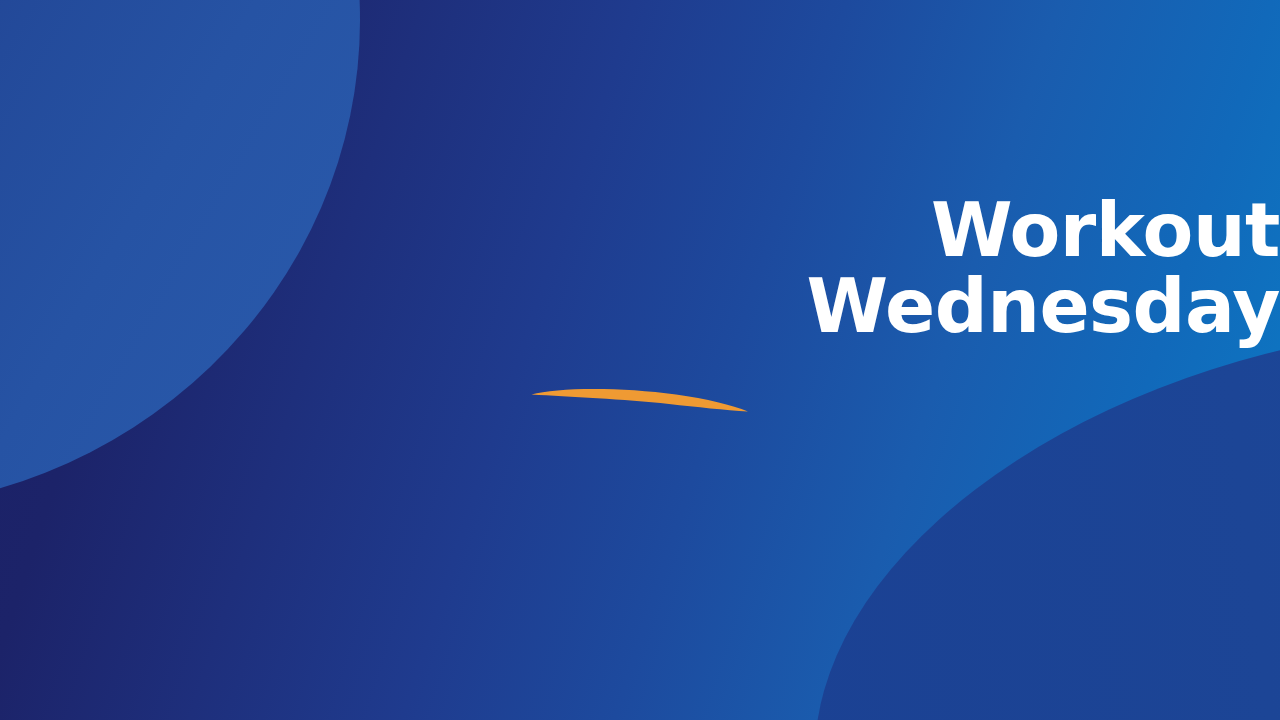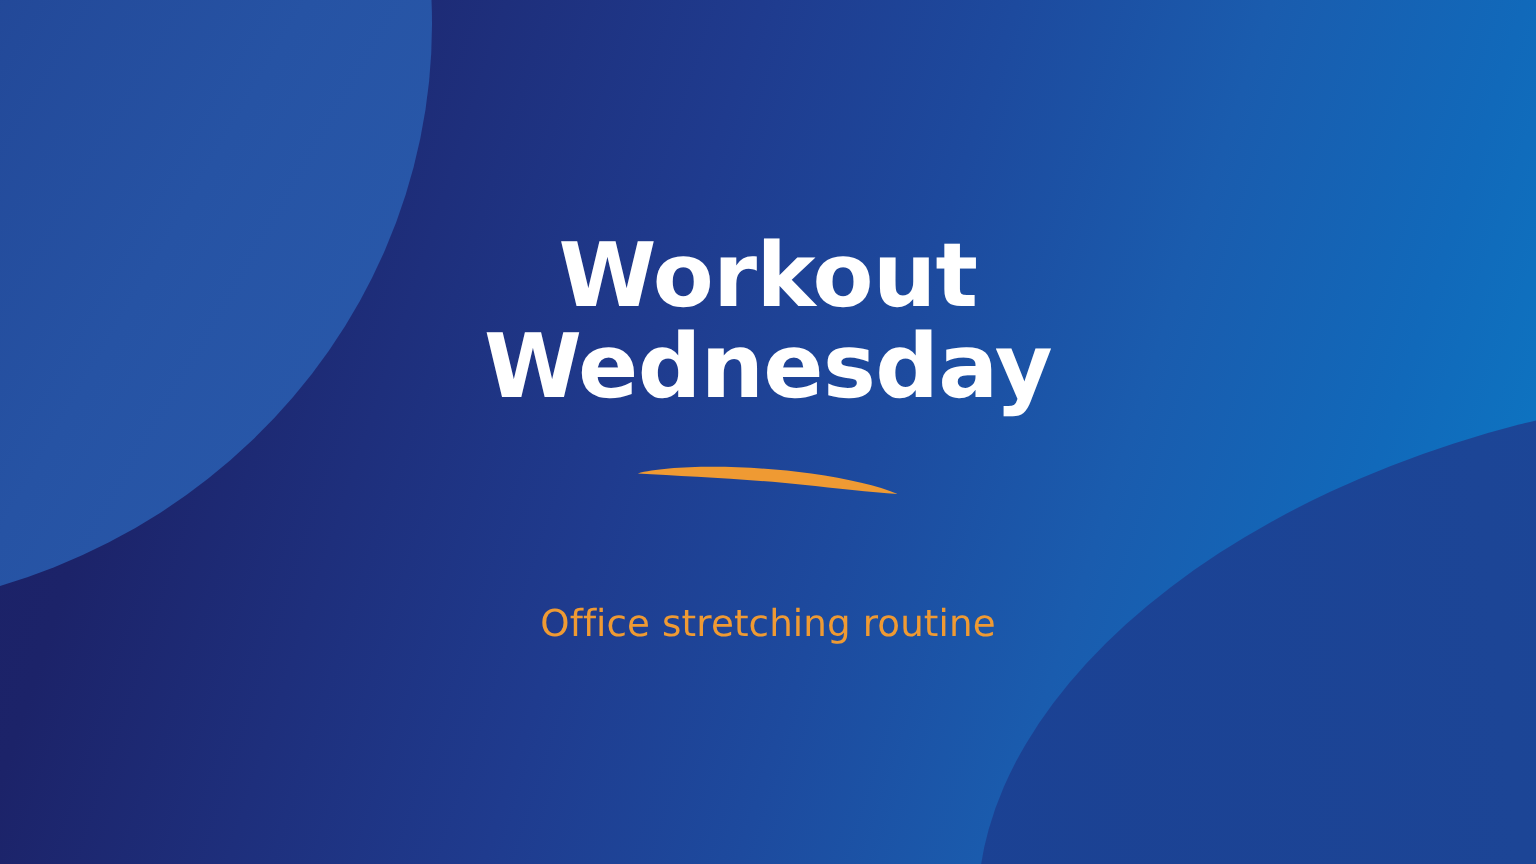--- a/index.html
+++ b/index.html
@@ -71,21 +71,21 @@
     align-items: center;
   }
 
   .title {
     margin: 0;
     padding: 0;
     position: absolute;
     top: 192px;
     left: 0;
     right: 0;
-    text-align: center;
+    text-align: right;
     color: #ffffff;
     font-family: "DejaVu Sans", "Liberation Sans", sans-serif;
     font-size: 74px;
     font-weight: 700;
     line-height: 1.03;
     letter-spacing: -0.5px;
     white-space: pre-line;
   }
 
   .divider-wrap {
@@ -138,16 +138,15 @@
       <svg viewBox="0 0 222 30" xmlns="http://www.w3.org/2000/svg">
 
         <path d="M 2.5 8.6
                  C 28 1.4, 92 1.0, 147 8.6
                  C 178 13.0, 203 19.0, 219 25.6
                  C 196 24.2, 168 21.0, 140 18.0
                  C 95 13.2, 40 10.8, 2.5 8.6 Z" fill="#ef9a33"></path>
       </svg>
     </div>
 
-    <p class="subtitle">Office stretching routine</p>
 
   </div>
 </div>
 
 </body></html>

